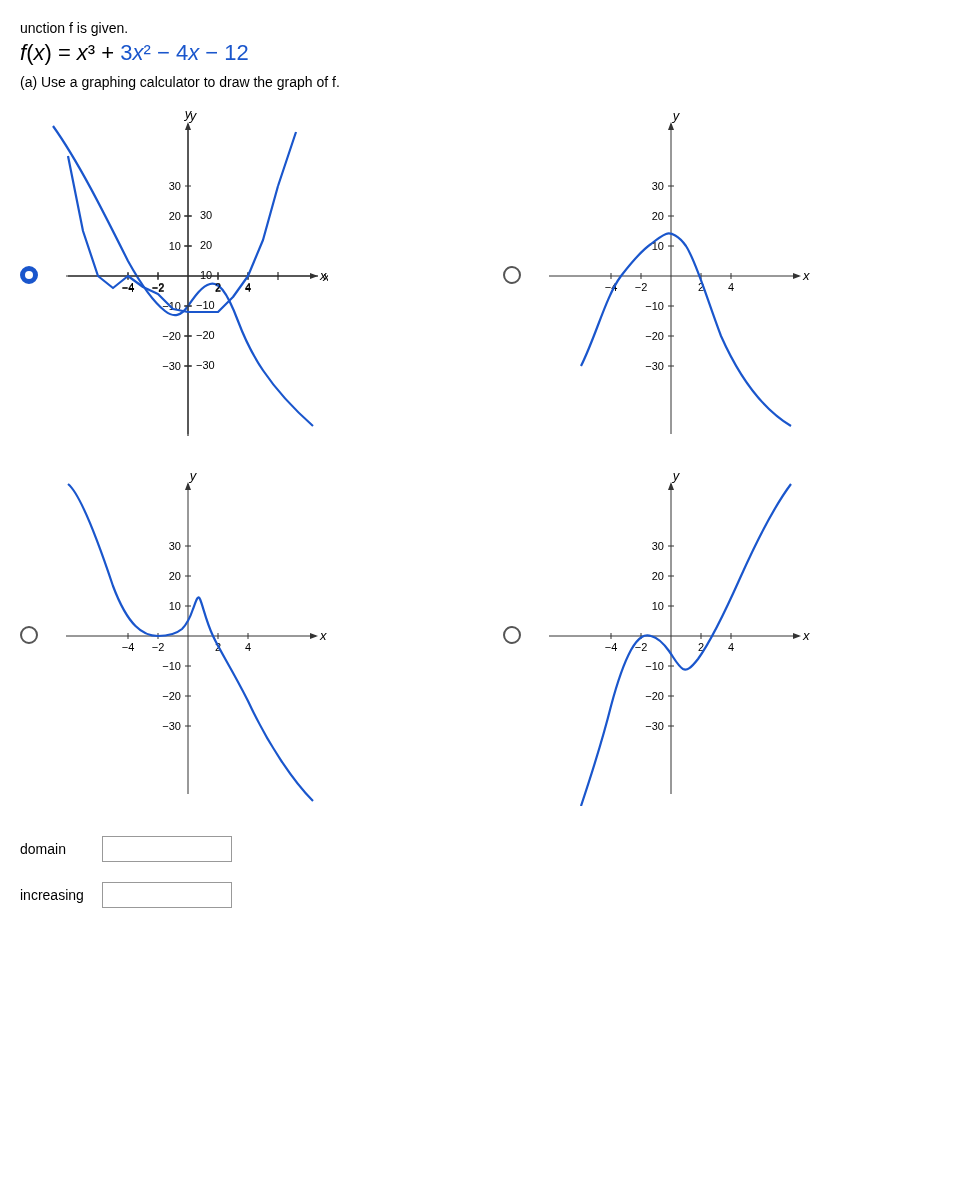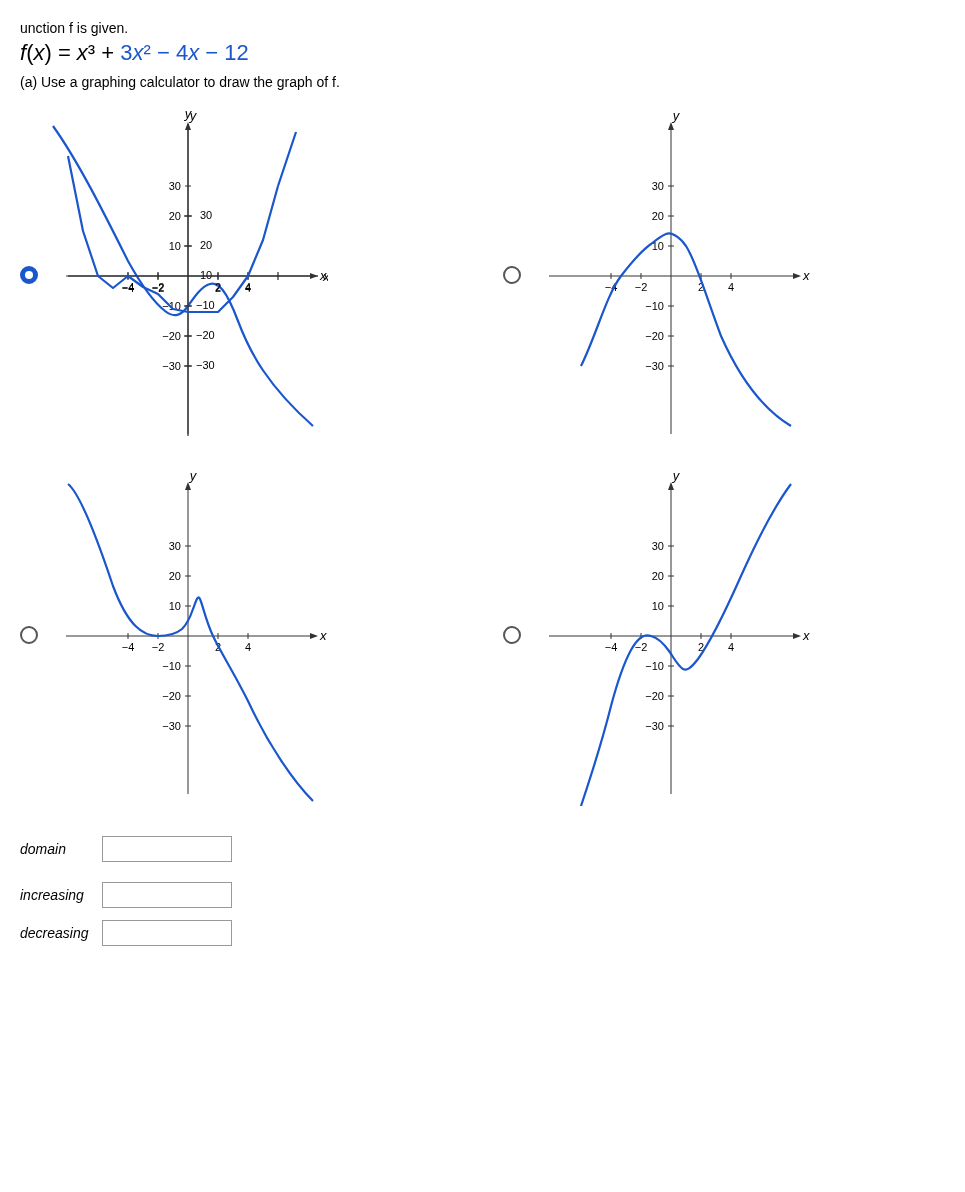--- a/index.html
+++ b/index.html
@@ -75,21 +75,20 @@
     }
     .field-row {
       display: flex;
       align-items: center;
       gap: 12px;
       margin-bottom: 12px;
     }
     .field-label {
       font-size: 14px;
       width: 70px;
-      font-style: italic;
     }
     .text-input {
       border: 1px solid #999;
       width: 130px;
       height: 26px;
       padding: 2px 4px;
       font-size: 14px;
     }
   </style>
 </head>
@@ -303,17 +302,13 @@
     <span class="field-label">domain</span>
     <input type="text" class="text-input" value="" style="">
   </div>
 </div>
 
 <div class="section-c">
   <div class="field-row">
     <span class="field-label">increasing</span>
     <input type="text" class="text-input" value="" style="">
   </div>
-  <div class="field-row">
-    <span class="field-label">decreasing</span>
-    <input type="text" class="text-input" value="" style="">
-  </div>
 </div>
 
 </body></html>

